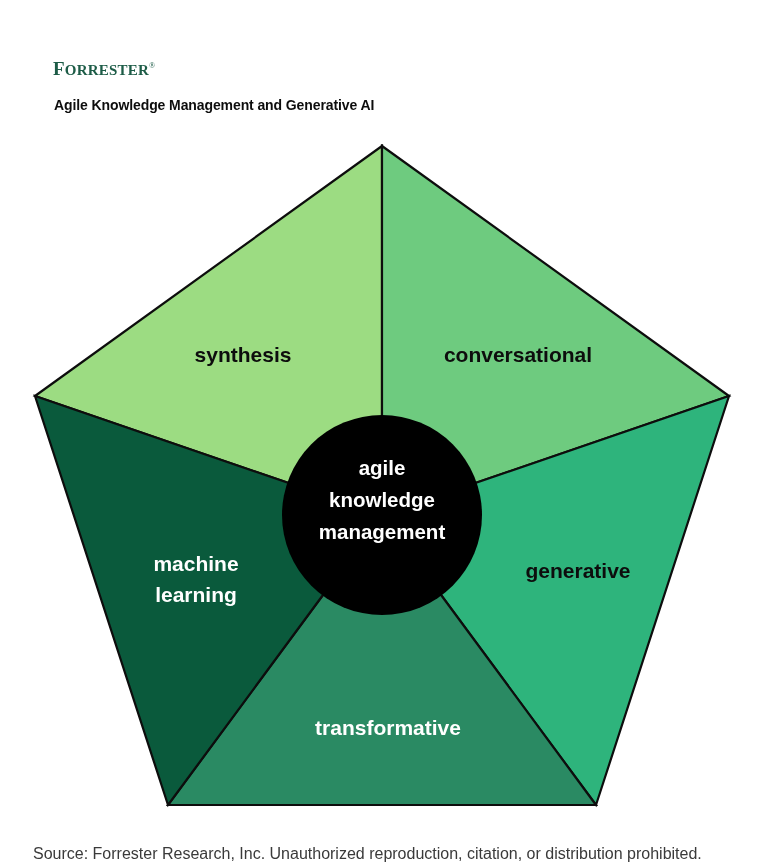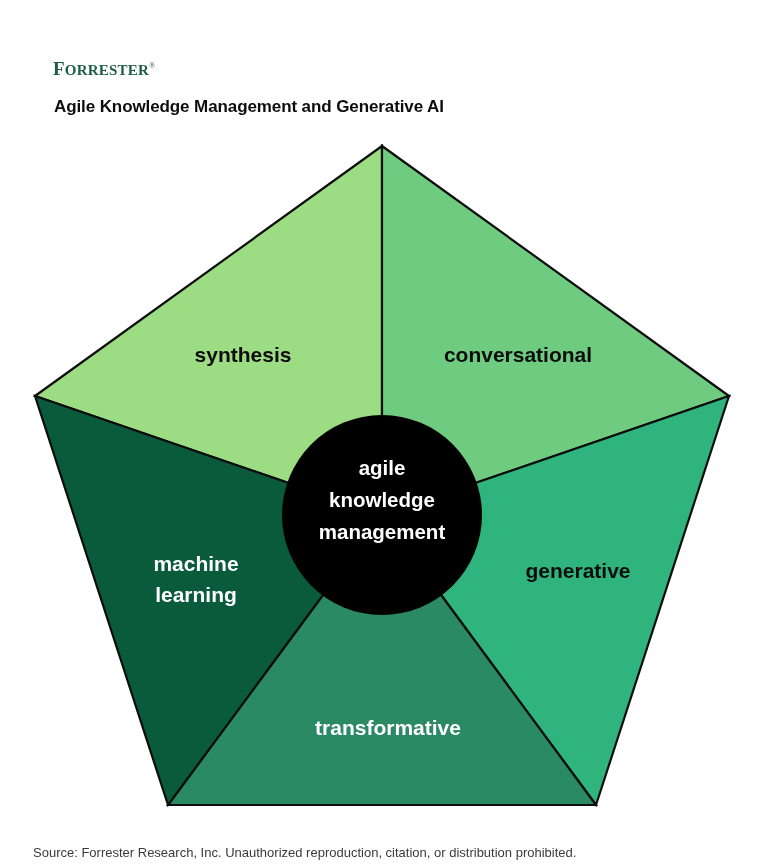--- a/index.html
+++ b/index.html
@@ -43,21 +43,21 @@
   .brand-logo .tm {
     font-size: 8px;
     vertical-align: super;
     font-weight: normal;
   }
 
   .page-title {
     position: absolute;
     left: 54px;
     top: 97px;
-    font-size: 17px;
+    font-size: 14px;
     font-weight: bold;
     color: #0d0d0d;
     letter-spacing: -0.1px;
     white-space: nowrap;
   }
 
   
   .diagram-wrap {
     position: absolute;
     left: 0;
@@ -97,21 +97,21 @@
     font-size: 20.5px;
     fill: #ffffff;
     text-anchor: middle;
   }
 
   
   .footer-note {
     position: absolute;
     left: 33px;
     top: 845px;
-    font-size: 13px;
+    font-size: 16px;
     color: #3a3a3a;
     white-space: nowrap;
   }
 </style>
 </head>
 <body>
 
 <div class="page">
 
   <div class="brand-logo" style="color: rgb(29, 92, 71);">

